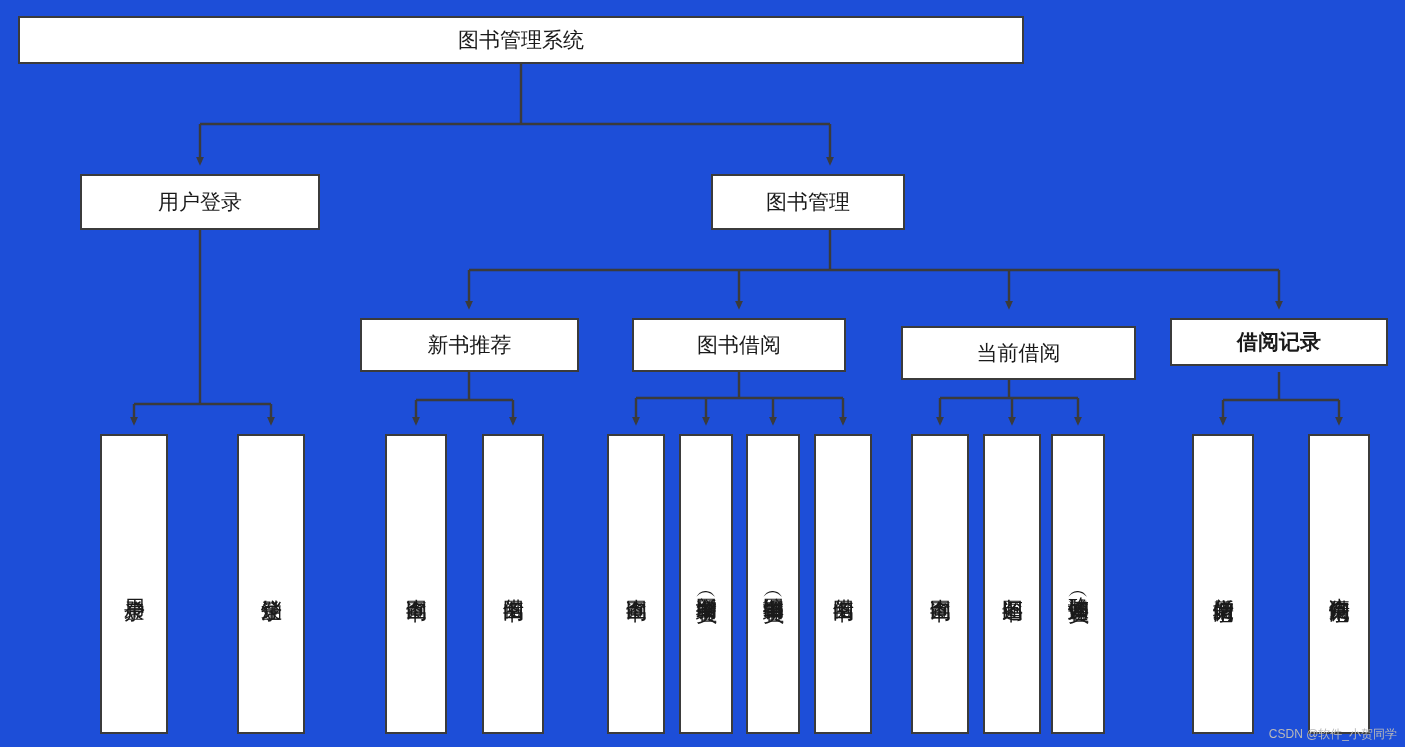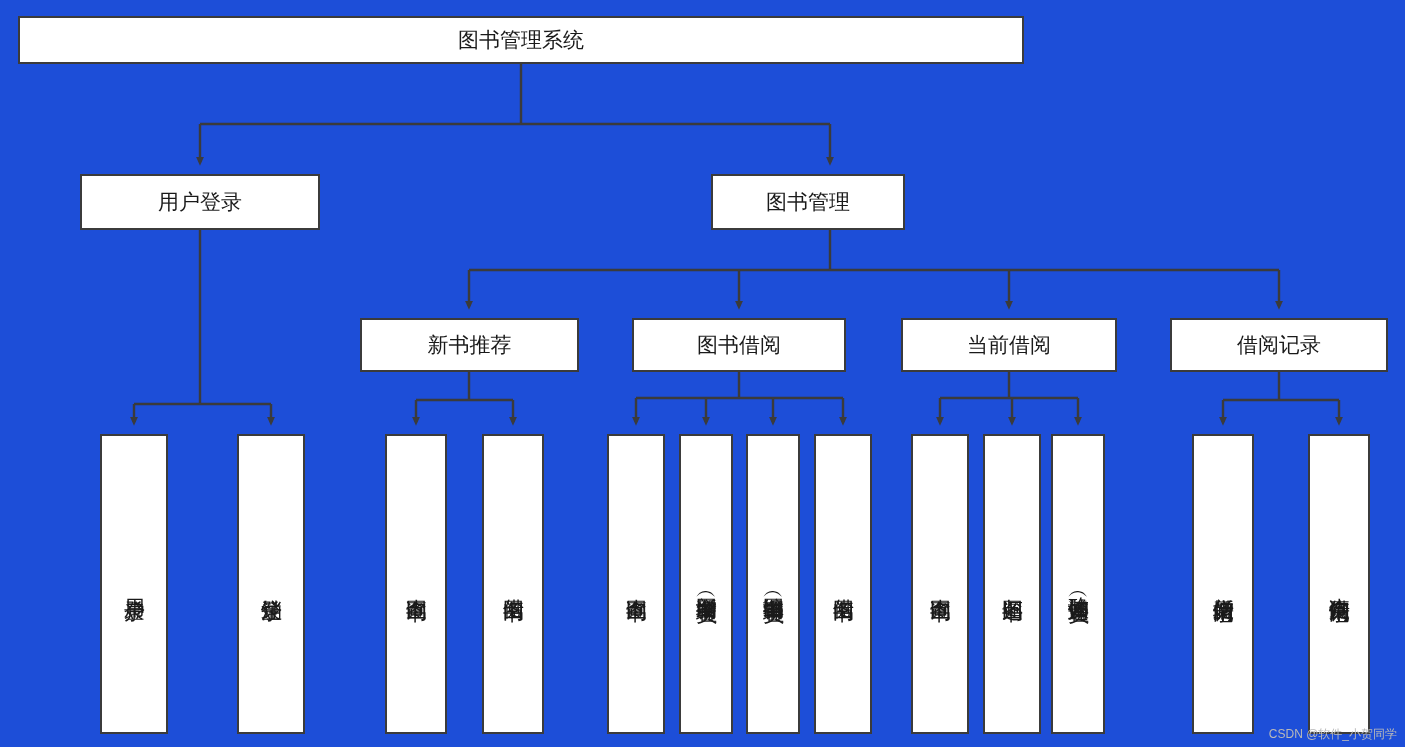--- a/index.html
+++ b/index.html
@@ -128,24 +128,24 @@
   <div class="node h" style="left:711px; top:174px; width:194px; height:56px;">
     <span>图书管理</span>
   </div>
 
   <div class="node h" style="left:632px; top:318px; width:214px; height:54px;">
     <span>图书借阅</span>
   </div>
   <div class="node h" style="left:360px; top:318px; width:219px; height:54px;">
     <span>新书推荐</span>
   </div>
-  <div class="node h" style="left:901px; top:318px; width:216px; height:54px;">
+  <div class="node h" style="left:901px; top:326px; width:235px; height:54px;">
     <span>当前借阅</span>
   </div>
-  <div class="node h" style="left:1170px; top:318px; width:218px; height:54px;">
+  <div class="node h" style="left:1170px; top:318px; width:218px; height:48px;font-weight:bold;">
     <span>借阅记录</span>
   </div>
 
   <div class="node v" style="left:100px; top:434px; width:68px; height:300px;">
     <span>用户登录</span>
   </div>
   <div class="node v" style="left:237px; top:434px; width:68px; height:300px;">
     <span>注销登录</span>
   </div>
   <div class="node v" style="left:385px; top:434px; width:62px; height:300px;">

